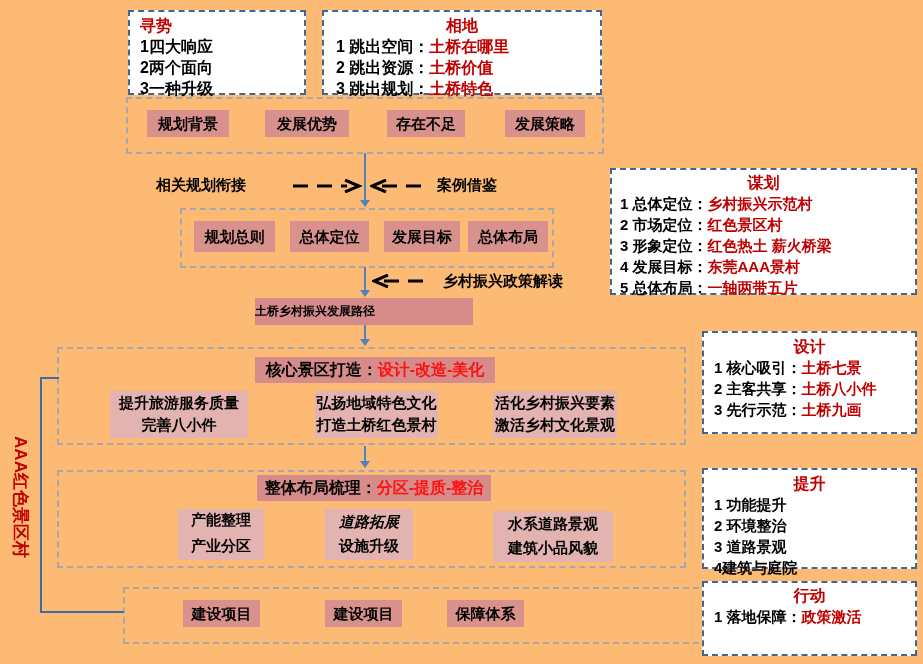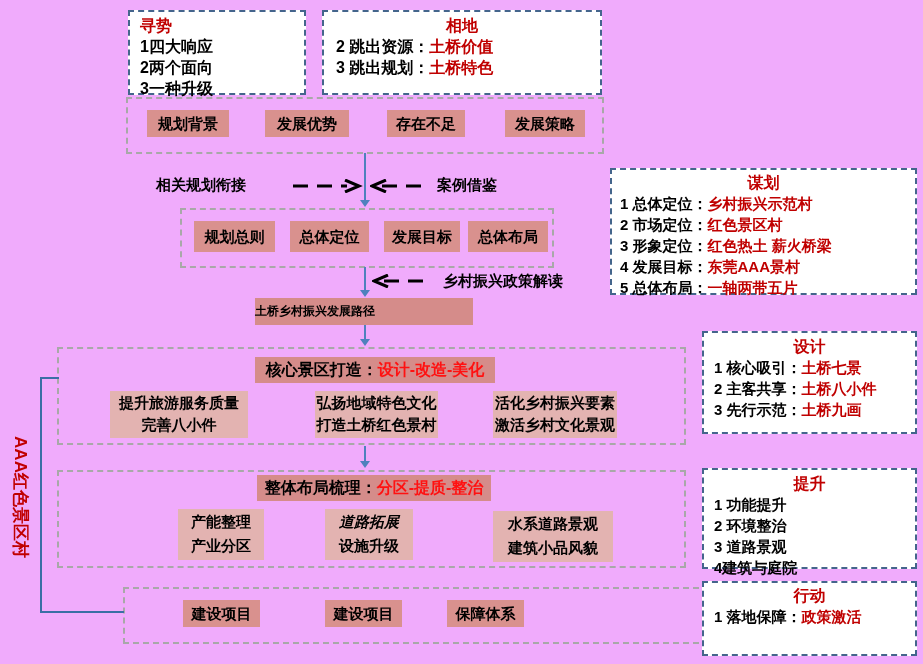--- a/index.html
+++ b/index.html
@@ -1,19 +1,19 @@
 <!DOCTYPE html>
 <html><head>
 <meta charset="utf-8">
 <style>
   * { margin:0; padding:0; box-sizing:border-box; }
   html,body { width:923px; height:664px; background:#ffffff; overflow:hidden; }
   body { font-family:"Liberation Sans","DejaVu Sans",sans-serif; font-weight:bold; color:#000; }
   .abs { position:absolute; }
-  #canvas { position:relative; width:923px; height:664px; background:#f0abfc; }
+  #canvas { position:relative; width:923px; height:664px; background:#fdba74; }
 
   .dash-blue { border:2px dashed #44658c; background:#fff; }
   .dash-gray { border:2px dashed #a8a8a8; }
 
   .pink  { background:#d9918e; text-align:center; }
   .pinkD { background:#d58c8a; }
   .pinkL { background:#e3b3b1; text-align:center; }
 
   .red    { color:#c00000; }
   .bred   { color:#ff1111; }
@@ -41,20 +41,21 @@
 
   <div class="abs dash-blue" style="left:128px; top:10px; width:178px; height:85px; padding:4px 0 0 10px;">
     <div class="boxtitle">寻势</div>
     <div class="line16">1四大响应</div>
     <div class="line16">2两个面向</div>
     <div class="line16">3一种升级</div>
   </div>
 
   <div class="abs dash-blue" style="left:322px; top:10px; width:280px; height:85px; padding:4px 0 0 12px;">
     <div class="boxtitle" style="text-align:center; padding-right:12px;">相地</div>
+    <div class="line16"><span>1 跳出空间：</span><span class="red">土桥在哪里</span></div>
     <div class="line16"><span>2 跳出资源：</span><span class="red">土桥价值</span></div>
     <div class="line16"><span>3 跳出规划：</span><span class="red">土桥特色</span></div>
   </div>
 
   <div class="abs dash-gray" style="left:126px; top:97px; width:478px; height:57px;"></div>
   <div class="abs pink tag" style="left:147px; top:110px; width:82px;">规划背景</div>
   <div class="abs pink tag" style="left:265px; top:110px; width:84px;">发展优势</div>
   <div class="abs pink tag" style="left:387px; top:110px; width:78px;">存在不足</div>
   <div class="abs pink tag" style="left:505px; top:110px; width:80px;">发展策略</div>
 
@@ -125,21 +126,21 @@
   </div>
 
   <div class="abs vline" style="left:364px; top:446px; height:16px;"></div>
   <div class="abs ahead" style="left:360px; top:461px;"></div>
 
   <div class="abs dash-gray" style="left:57px; top:470px; width:629px; height:98px;"></div>
   <div class="abs pinkD hdr" style="left:257px; top:475px; width:234px;">
     <span>整体布局梳理：</span><span class="bred">分区-提质-整治</span>
   </div>
   <div class="abs pinkL two" style="left:178px; top:509px; width:86px; height:51px;">
-    <div style="line-height:24px;">产能整理</div>
+    <div style="line-height:24px;font-family:Liberation Mono, monospace;">产能整理</div>
     <div style="line-height:24px;">产业分区</div>
   </div>
   <div class="abs pinkL two" style="left:325px; top:509px; width:88px; height:51px;">
     <div style="line-height:24px;font-style:italic;">道路拓展</div>
     <div style="line-height:24px;">设施升级</div>
   </div>
   <div class="abs pinkL two" style="left:493px; top:511px; width:120px; height:51px;">
     <div style="line-height:24px;">水系道路景观</div>
     <div style="line-height:24px;">建筑小品风貌</div>
   </div>

